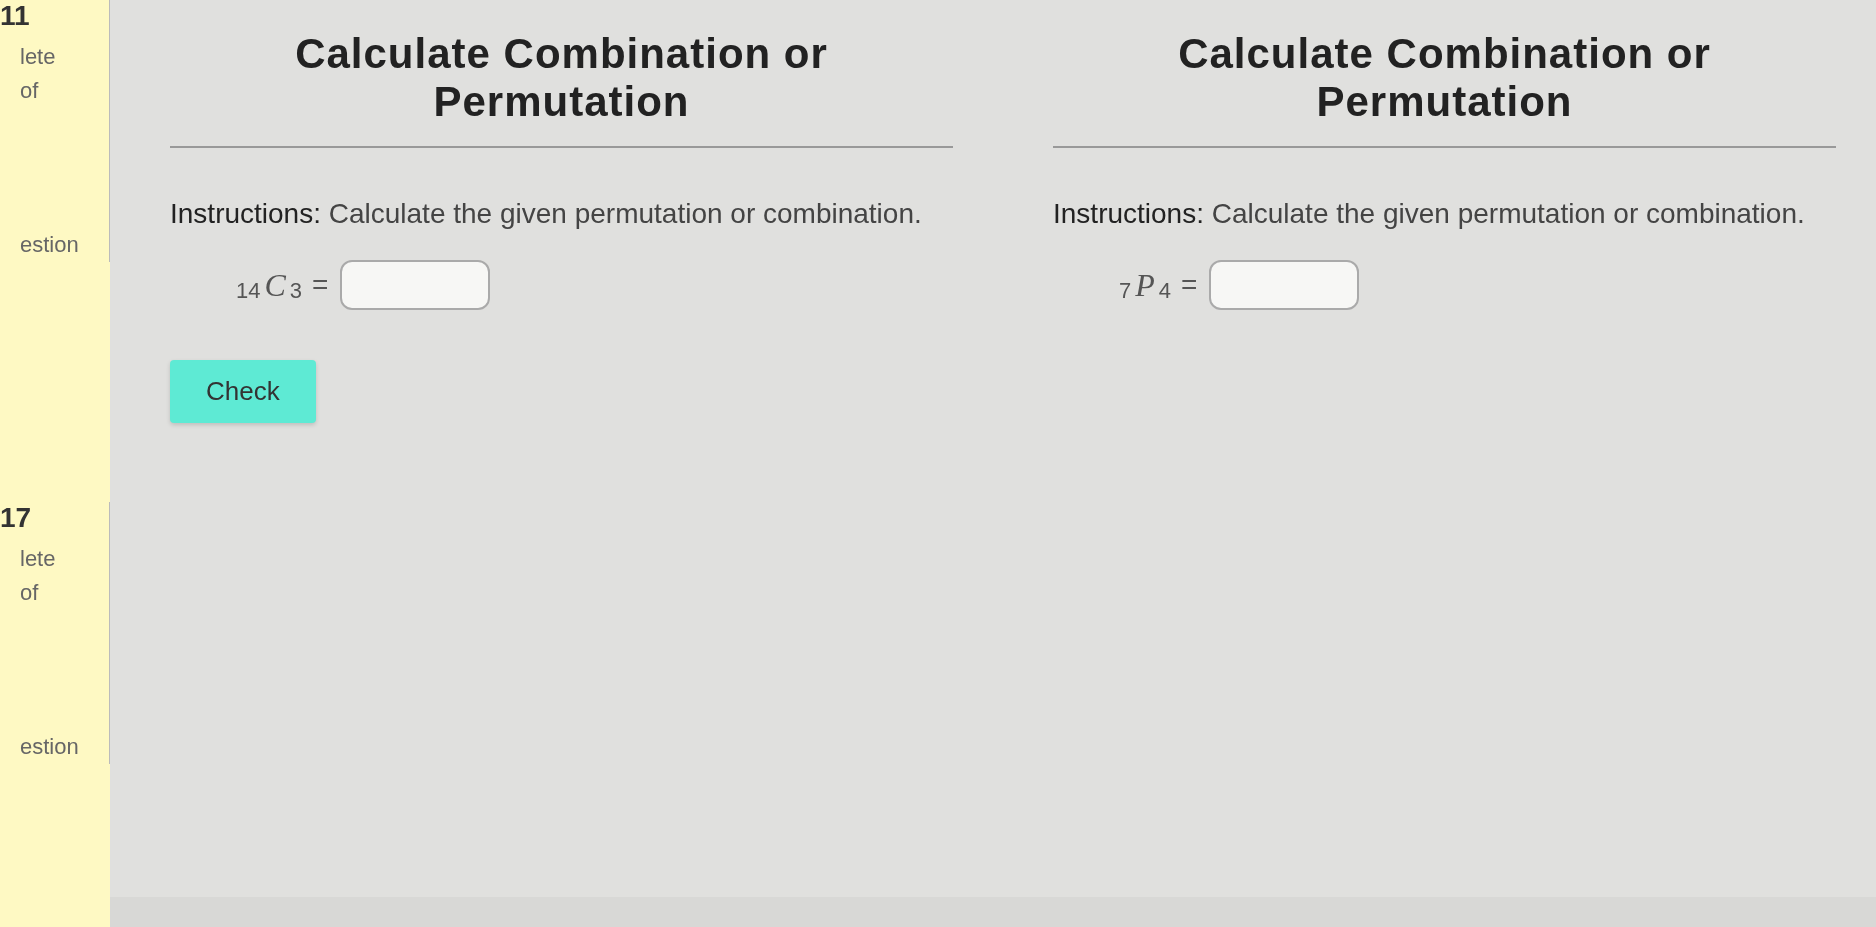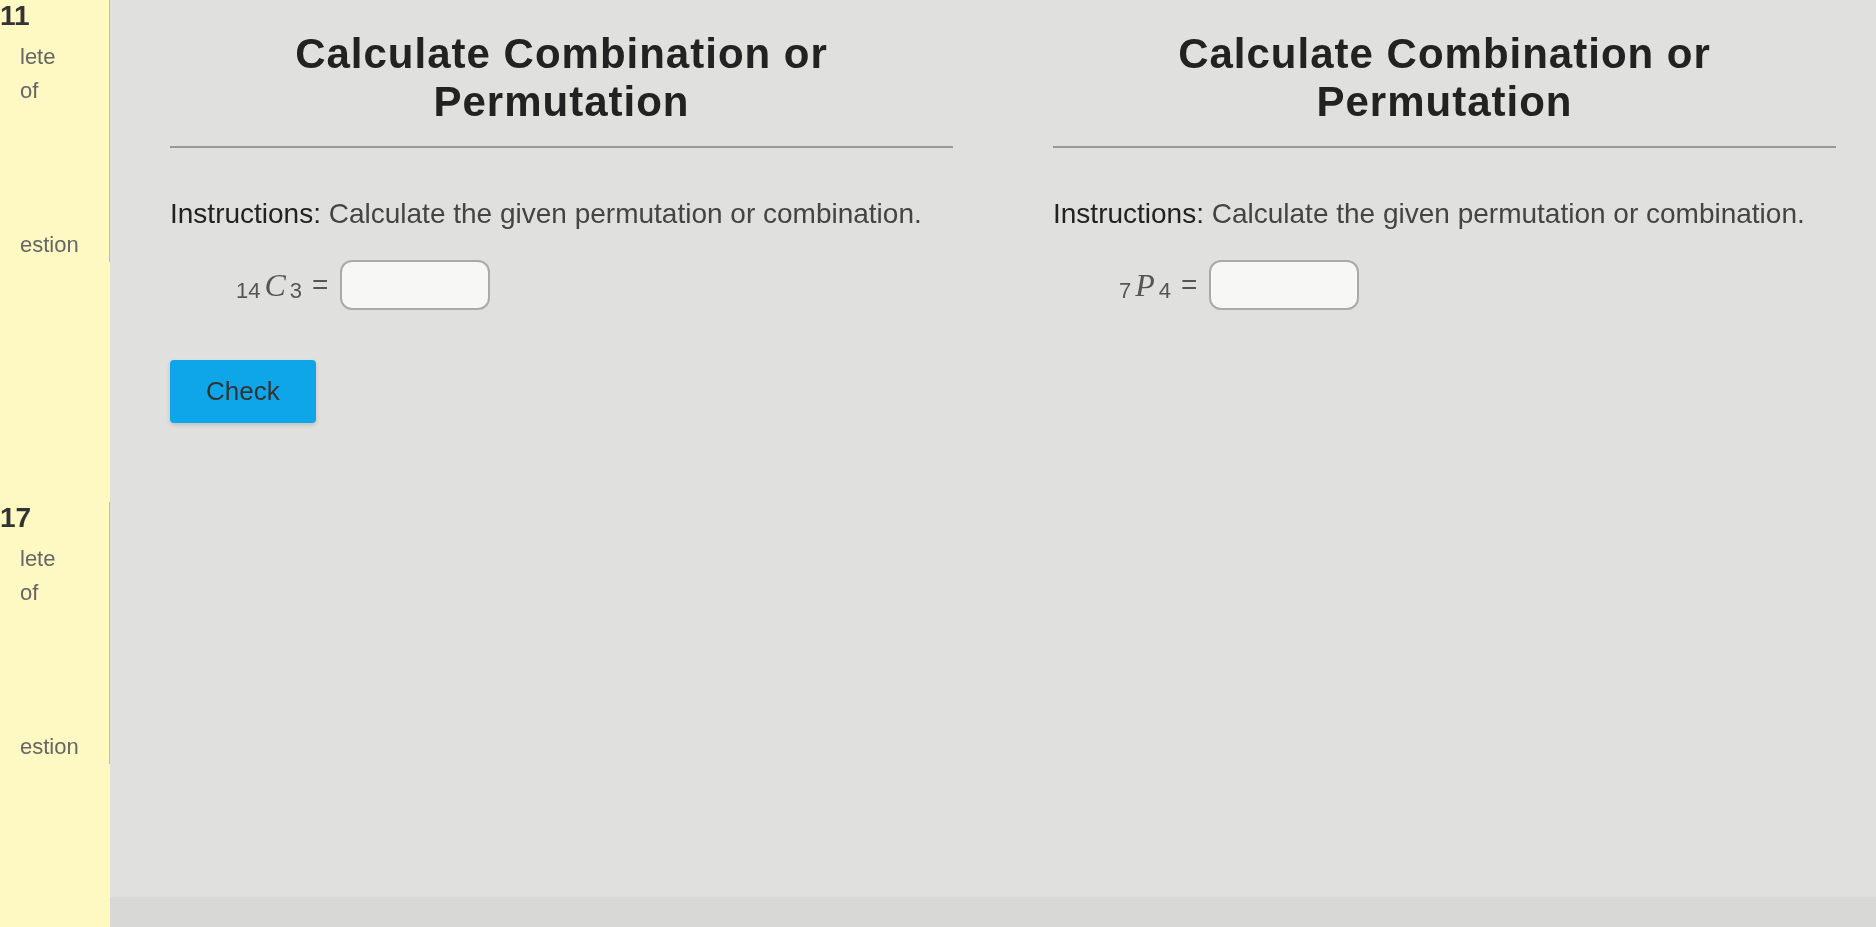--- a/index.html
+++ b/index.html
@@ -111,21 +111,21 @@
       width: 150px;
       height: 50px;
       border: 2px solid #aaa;
       border-radius: 12px;
       background: #f7f7f5;
       font-size: 24px;
       padding: 0 12px;
       outline: none;
     }
     .check-button {
-      background: #0ea5e9;
+      background: #5eead4;
       border: none;
       border-radius: 4px;
       padding: 16px 36px;
       font-size: 26px;
       color: #333;
       cursor: pointer;
       box-shadow: 0 2px 4px rgba(0,0,0,0.15);
     }
     .divider-space {
       height: 30px;

